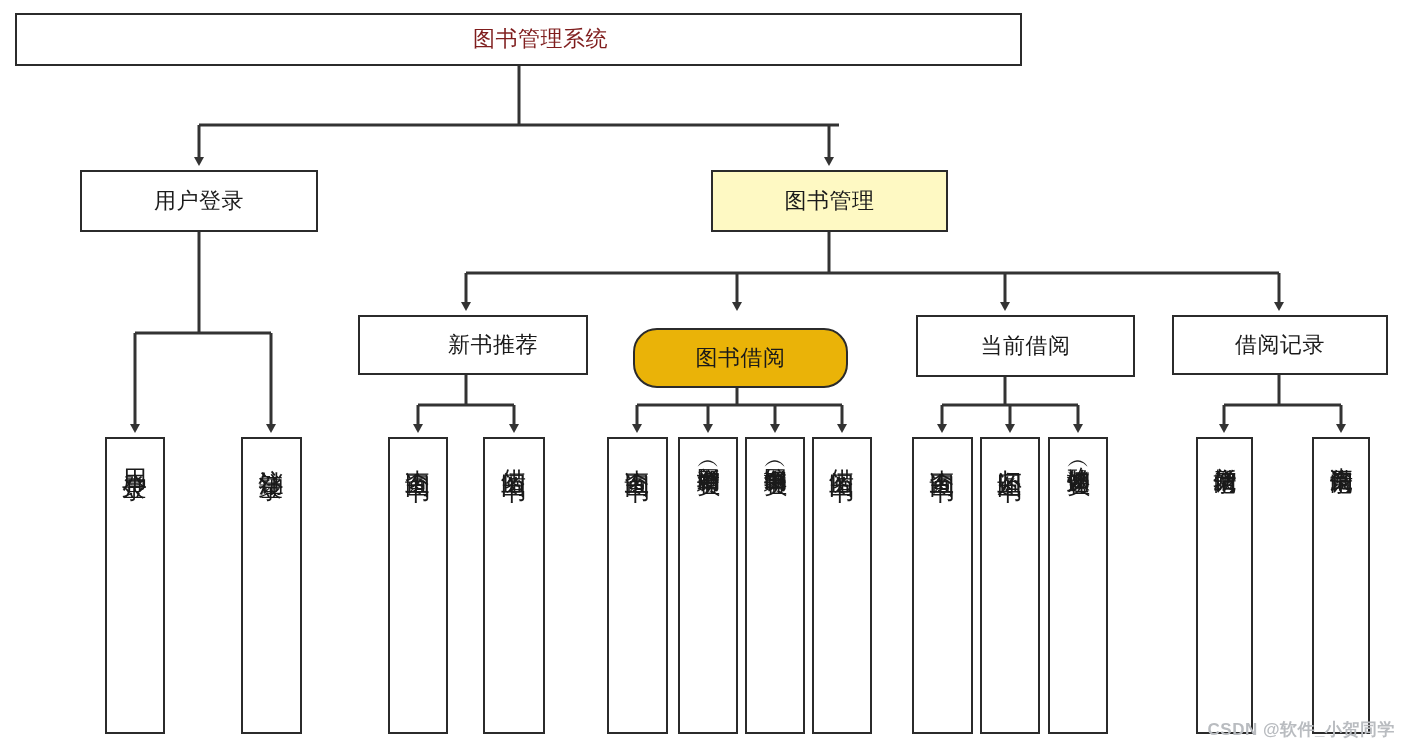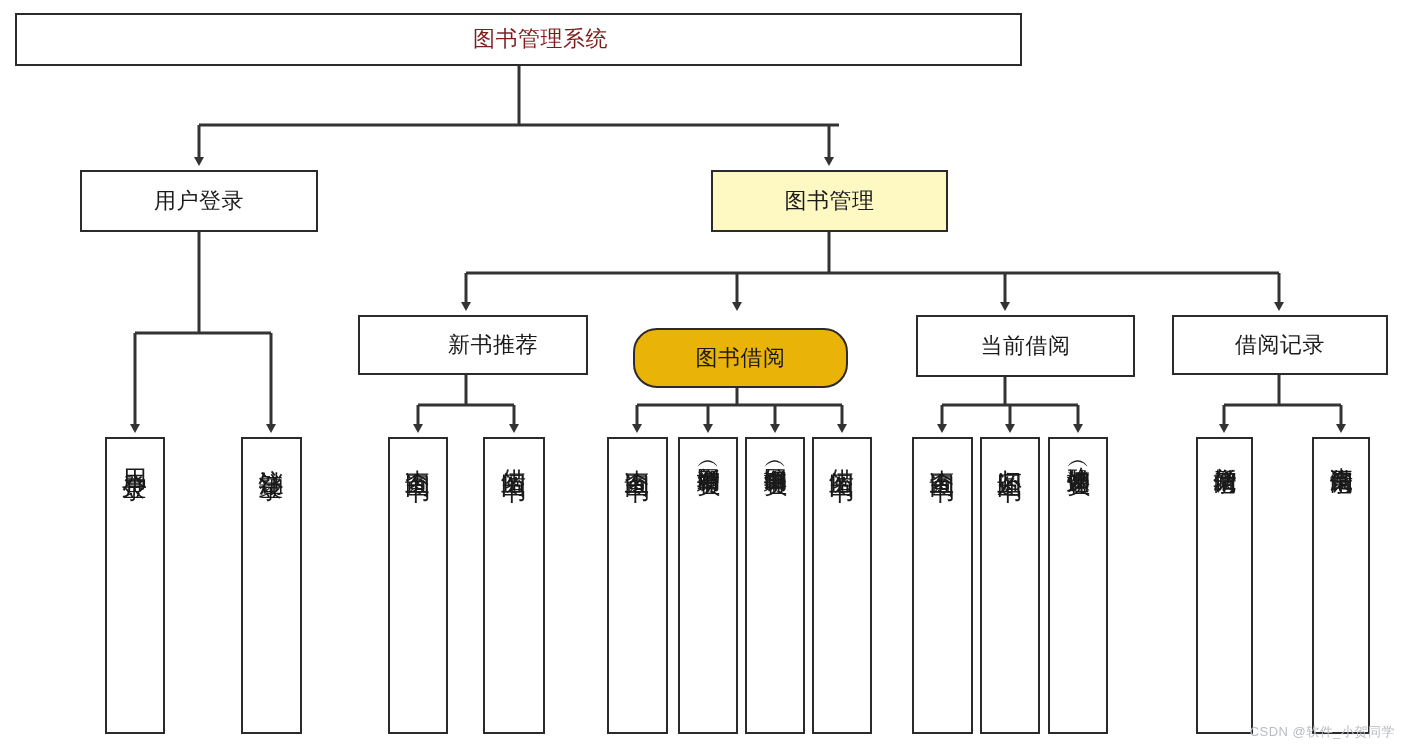--- a/index.html
+++ b/index.html
@@ -56,25 +56,26 @@
     white-space: normal;
   }
   .node.vertical.compact .label {
     font-size: 23px;
     letter-spacing: 1px;
   }
   #watermark {
     position: absolute;
     right: 10px;
     bottom: 6px;
-    font-size: 13px;
+    font-size: 17px;
     color: #b9bcc0;
     z-index: 6;
     white-space: nowrap;
     letter-spacing: 0.5px;
+    font-weight: bold;
   }
 </style>
 </head>
 <body>
 
 <div id="canvas" style="background: rgb(255, 255, 255);">
 
   <svg id="wires" viewBox="0 0 1405 747" xmlns="http://www.w3.org/2000/svg">
     <defs>
       <marker id="arrow" markerWidth="9" markerHeight="10" refX="1" refY="5" orient="auto" markerUnits="userSpaceOnUse">

